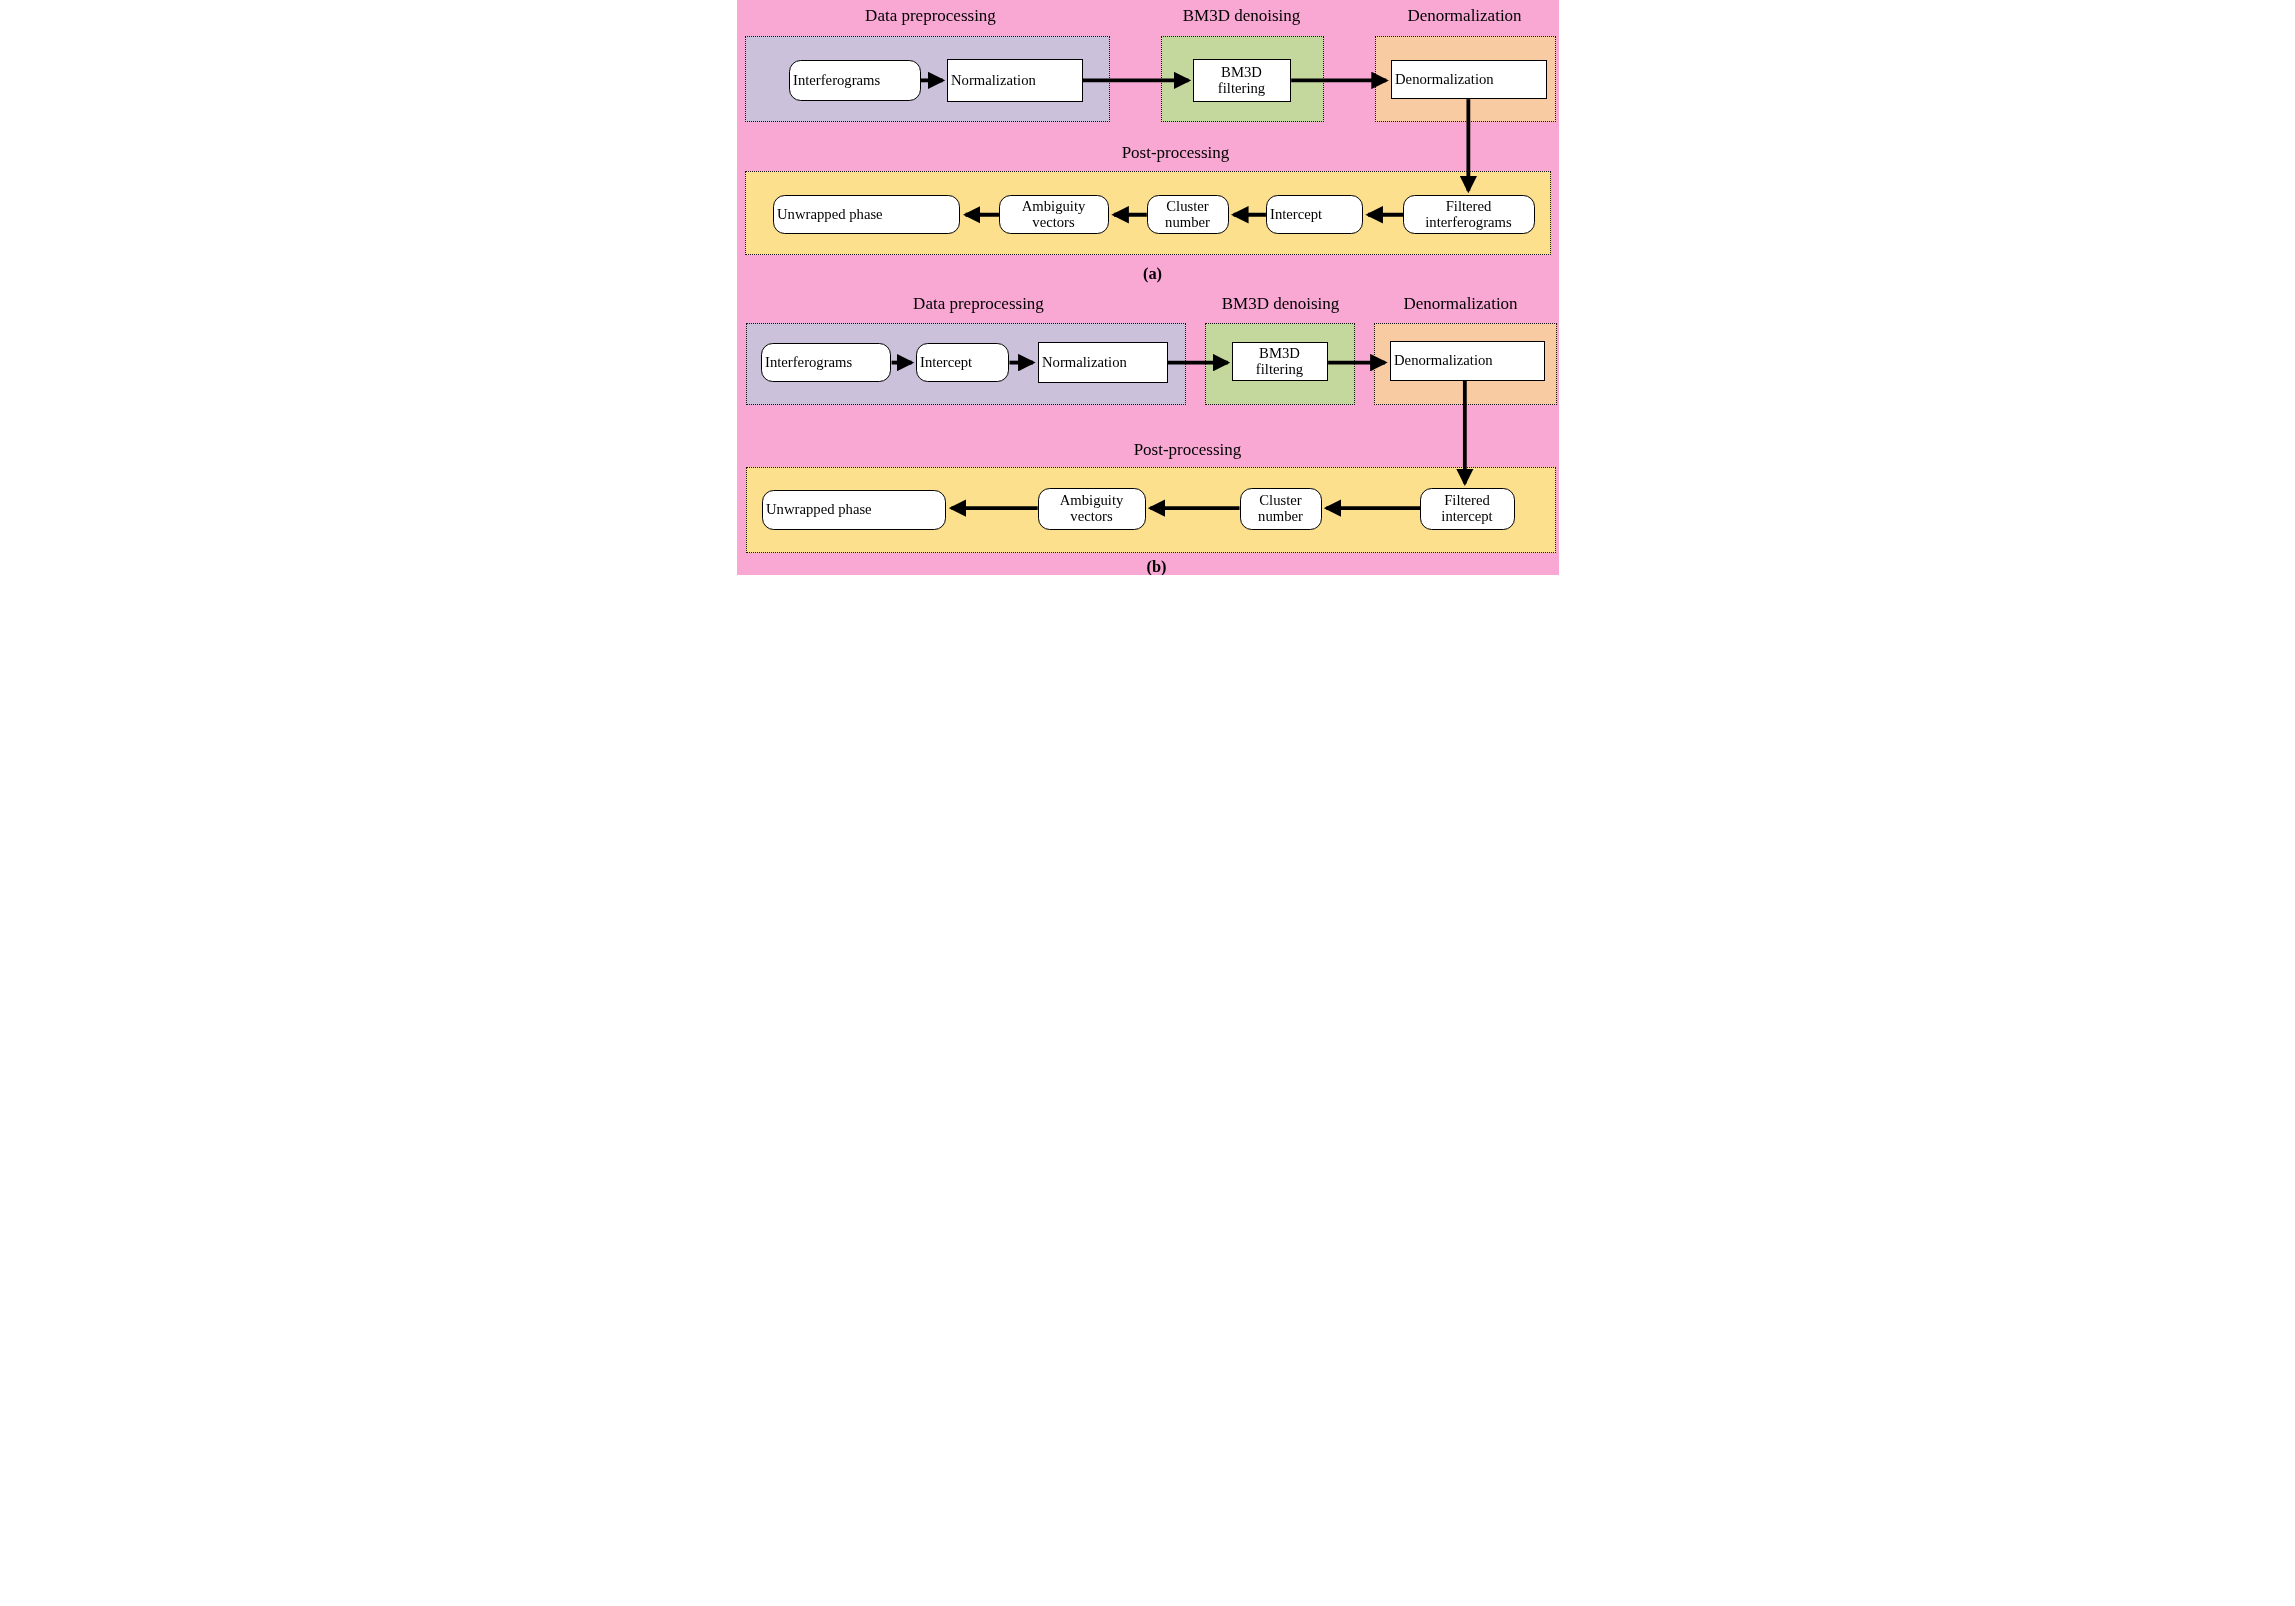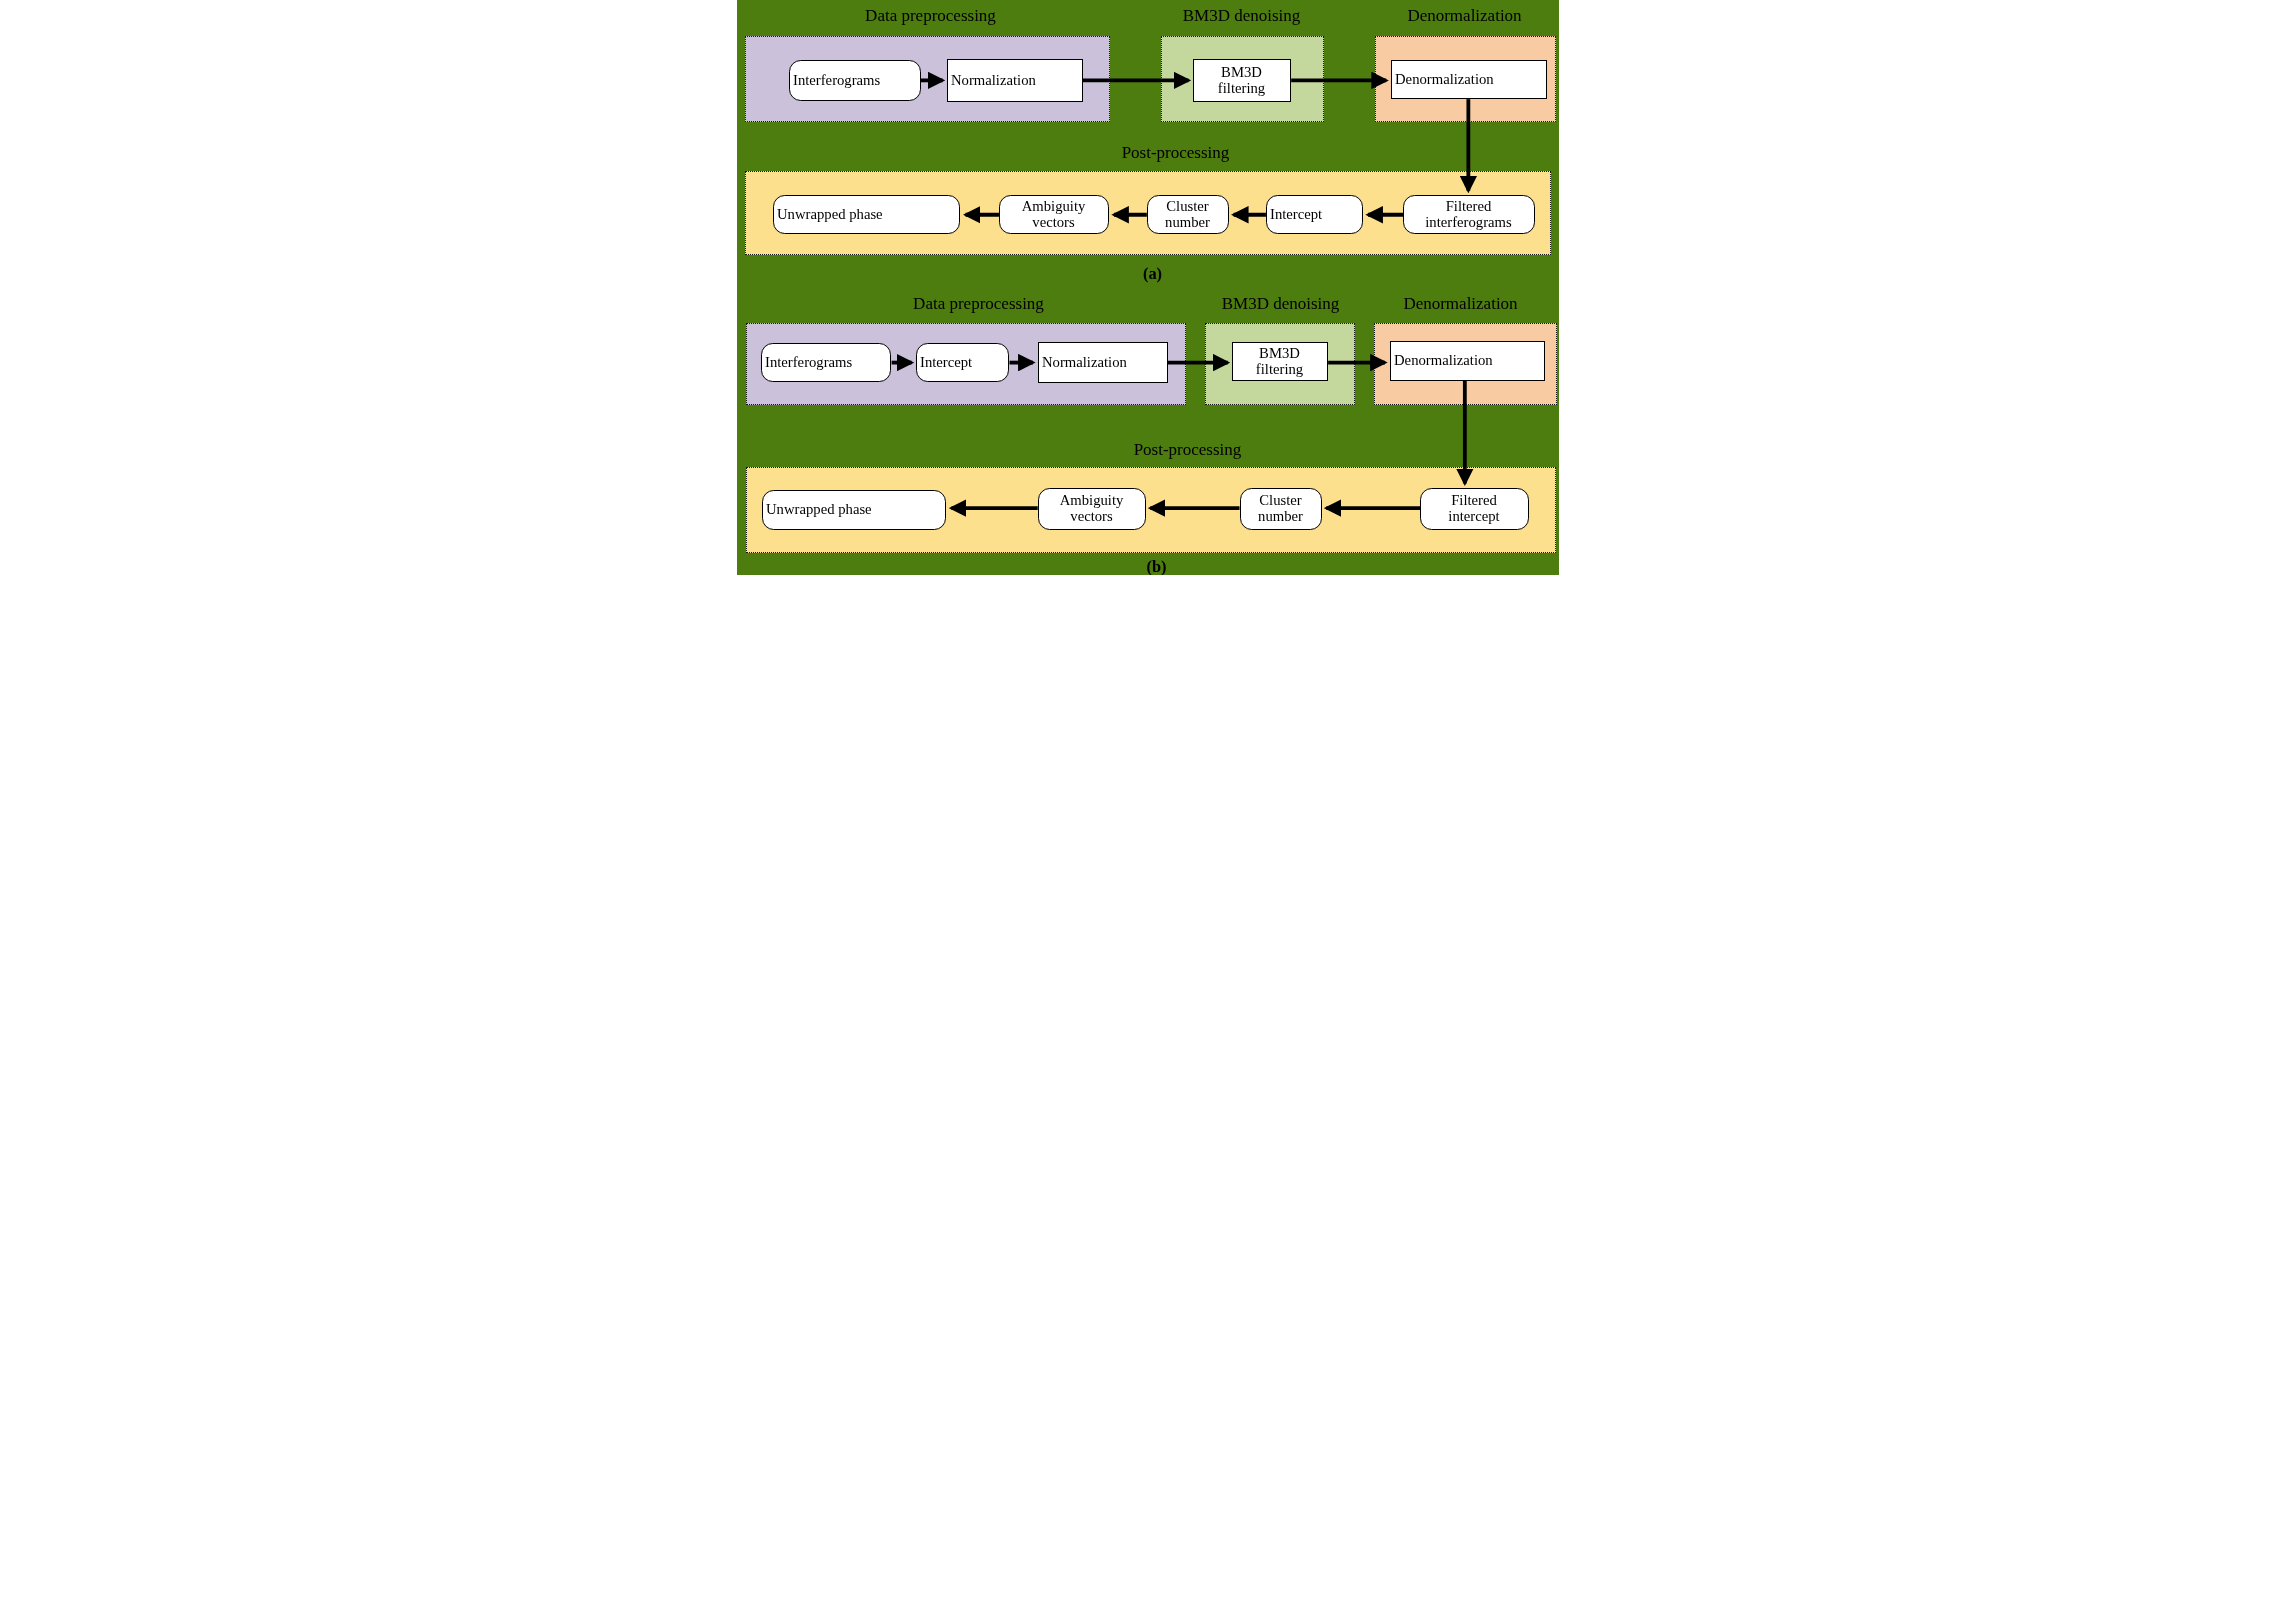--- a/index.html
+++ b/index.html
@@ -1,17 +1,17 @@
 <!DOCTYPE html>
 <html style="font-size:9.4px"><head>
 <meta charset="utf-8">
 <style>
   html,body{margin:0;padding:0;background:#ffffff;}
   .figure{
-    position:relative;width:822px;height:575px;background:#4d7c0f;
+    position:relative;width:822px;height:575px;background:#f9a8d4;
     font-family:"Liberation Serif","DejaVu Serif",serif;color:#000;
     margin:0 auto;overflow:hidden;
   }
   .group{position:absolute;border:1.2px dotted #151515;box-sizing:border-box;}
   .node{
     position:absolute;background:#ffffff;border:1.8px solid #000;box-sizing:border-box;
     display:flex;align-items:center;justify-content:flex-start;text-align:center;
     font-size:14.7px;line-height:1.08;padding:1.2px 3.5px;
   }
   .rounded{border-radius:11.7px;}
@@ -101,21 +101,21 @@
 
   <div class="node rounded" style="left:25px;top:490px;width:184px;height:40px;">
       <span>Unwrapped phase</span>
     </div>
   <div class="node rounded" style="left:301px;top:488px;width:108px;height:42px;">
       <span>Ambiguity vectors</span>
     </div>
   <div class="node rounded" style="left:503px;top:488px;width:82px;height:42px;">
       <span>Cluster number</span>
     </div>
-  <div class="node rounded" style="left:683px;top:488px;width:109px;height:42px;">
+  <div class="node rounded" style="left:683px;top:488px;width:95px;height:42px;">
       <span>Filtered intercept</span>
     </div>
 
   <div class="panel-label" style="left:420px;top:557px;">(b)</div>
 
   <svg class="arrows" width="822" height="575" viewBox="0 0 1400 980">
     <defs>
       <marker id="ah" viewBox="0 0 10 10" refX="8.5" refY="5" markerWidth="4.6" markerHeight="4.6" orient="auto-start-reverse">
         <path d="M0,0 L10,5 L0,10 z" fill="#000"></path>
       </marker>

